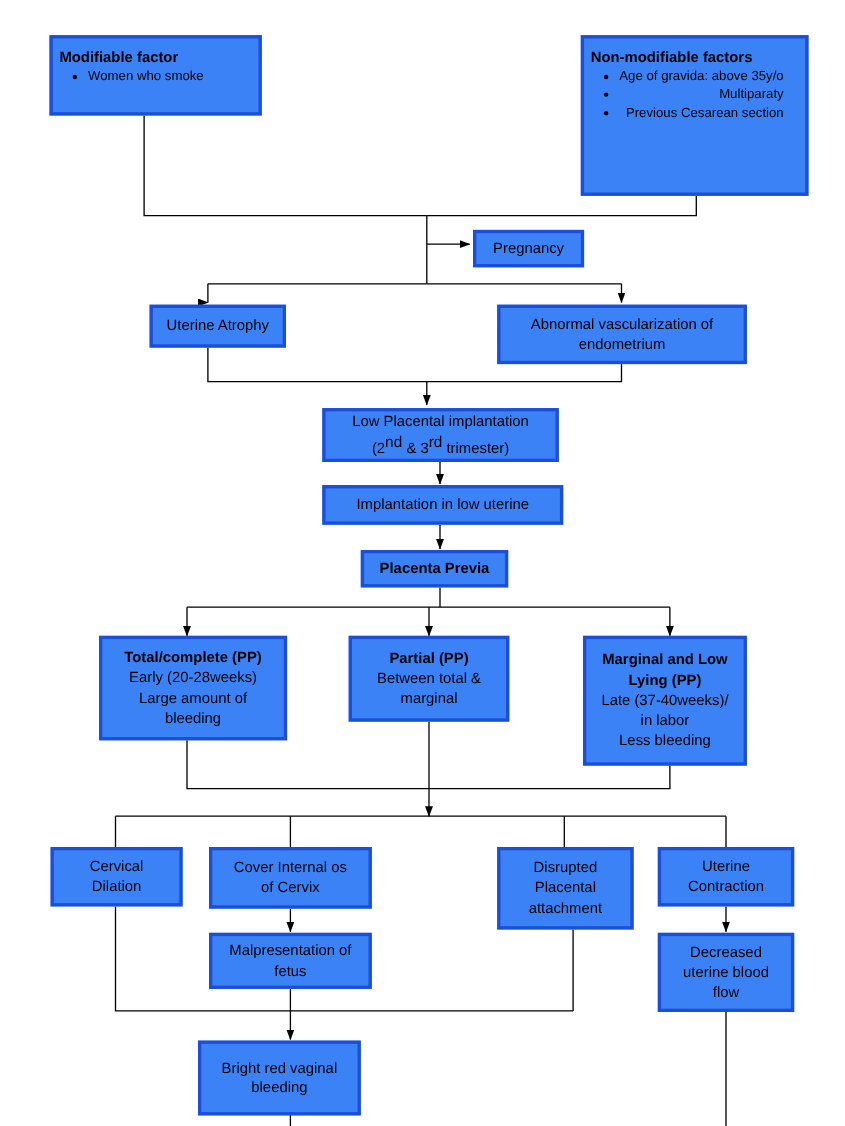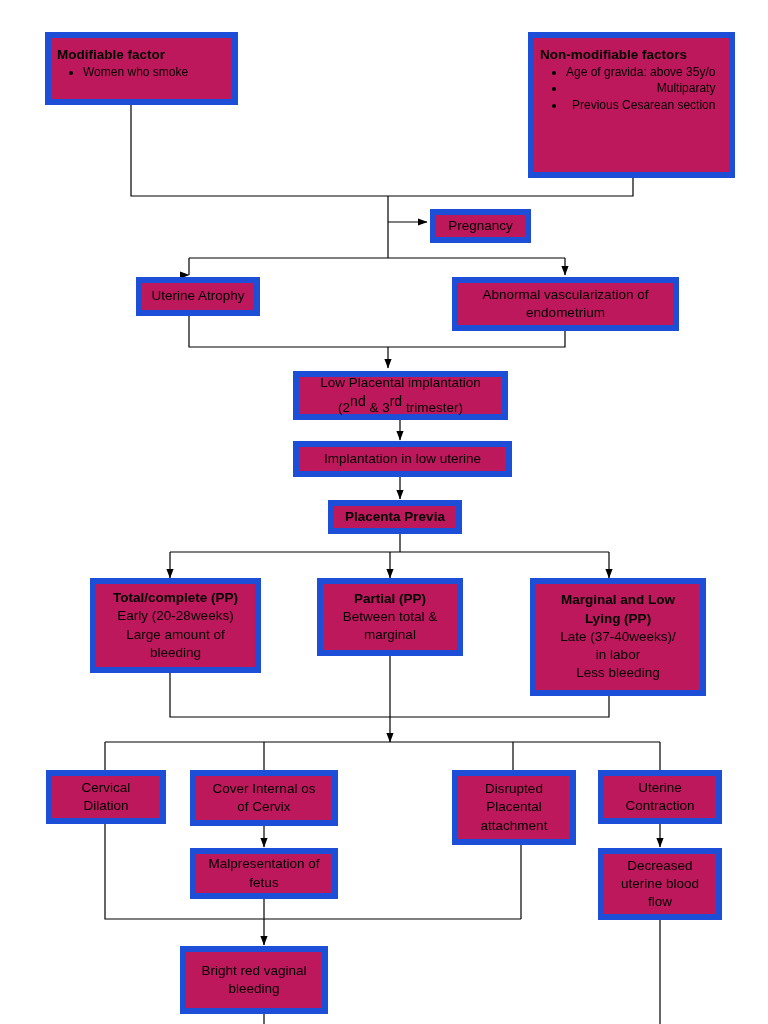--- a/index.html
+++ b/index.html
@@ -24,22 +24,22 @@
   svg#wires {
     position: absolute;
     left: 0;
     top: 0;
     width: 768px;
     height: 1024px;
     pointer-events: none;
   }
   .node {
     position: absolute;
-    border: 6px solid #1d4ed8;
-    background: #be185d;
+    border: 3px solid #1d4ed8;
+    background: #3b82f6;
     display: flex;
     flex-direction: column;
     align-items: center;
     justify-content: center;
     text-align: center;
     font-size: 13.5px;
     line-height: 1.35;
     padding: 4px 6px;
     z-index: 2;
   }
@@ -177,21 +177,21 @@
     <div>Large amount of</div>
     <div>bleeding</div>
   </div>
 
   <div class="node" style="left:317px; top:578px; width:146px; height:78px;">
     <div class="bold">Partial (PP)</div>
     <div>Between total &amp;</div>
     <div>marginal</div>
   </div>
 
-  <div class="node" style="left:530px; top:578px; width:176px; height:118px;">
+  <div class="node" style="left:530px; top:578px; width:149px; height:118px;">
     <div class="bold">Marginal and Low</div>
     <div class="bold">Lying (PP)</div>
     <div>Late (37-40weeks)/</div>
     <div>in labor</div>
     <div>Less bleeding</div>
   </div>
 
   <div class="node" style="left:46px; top:770px; width:120px; height:54px;">
     <div>Cervical</div>
     <div>Dilation</div>

